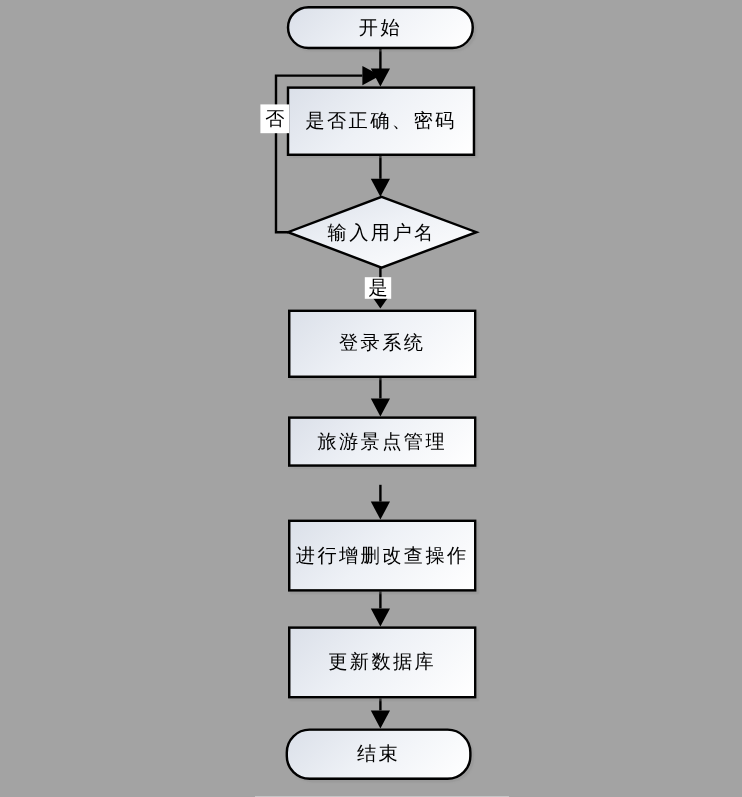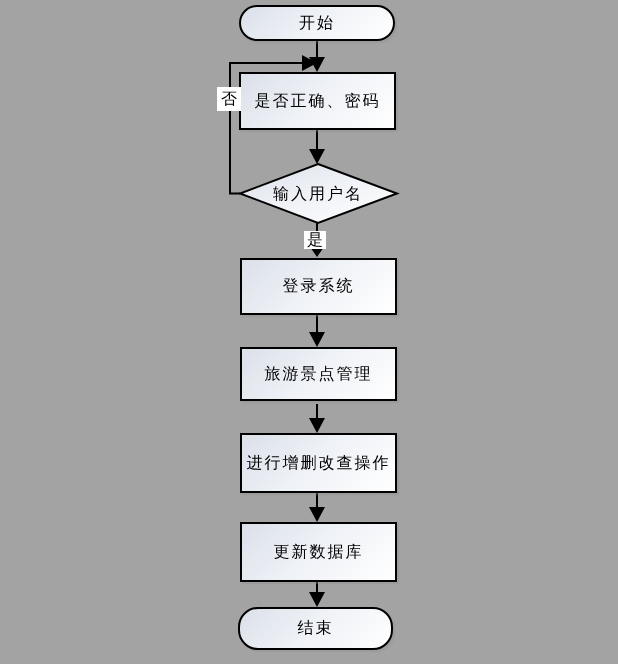--- a/index.html
+++ b/index.html
@@ -27,21 +27,21 @@
     justify-content: center;
     font-size: 16px;
     letter-spacing: 2px;
     white-space: nowrap;
     box-shadow: 2px 2px 1px rgba(140,140,140,0.35);
   }
   .terminator { border-radius: 20px; }
   #node-start  { left: 239px; top: 5px;   width: 156px; height: 36px; }
   #node-input  { left: 239px; top: 72px;  width: 157px; height: 58px; }
   #node-login  { left: 240px; top: 258px; width: 157px; height: 57px; }
-  #node-manage { left: 240px; top: 347px; width: 157px; height: 54px; }
+  #node-manage { left: 240px; top: 347px; width: 157px; height: 42px; }
   #node-crud   { left: 240px; top: 433px; width: 157px; height: 60px; }
   #node-update { left: 240px; top: 522px; width: 157px; height: 60px; }
   #node-end    { left: 238px; top: 607px; width: 155px; height: 43px; text-align: center; }
   .decision-label {
     position: absolute;
     left: 247px; top: 182px; width: 142px; height: 24px;
     display: flex; align-items: center; justify-content: center;
     font-size: 16px; letter-spacing: 2px; white-space: nowrap;
   }
   .edge-label {

